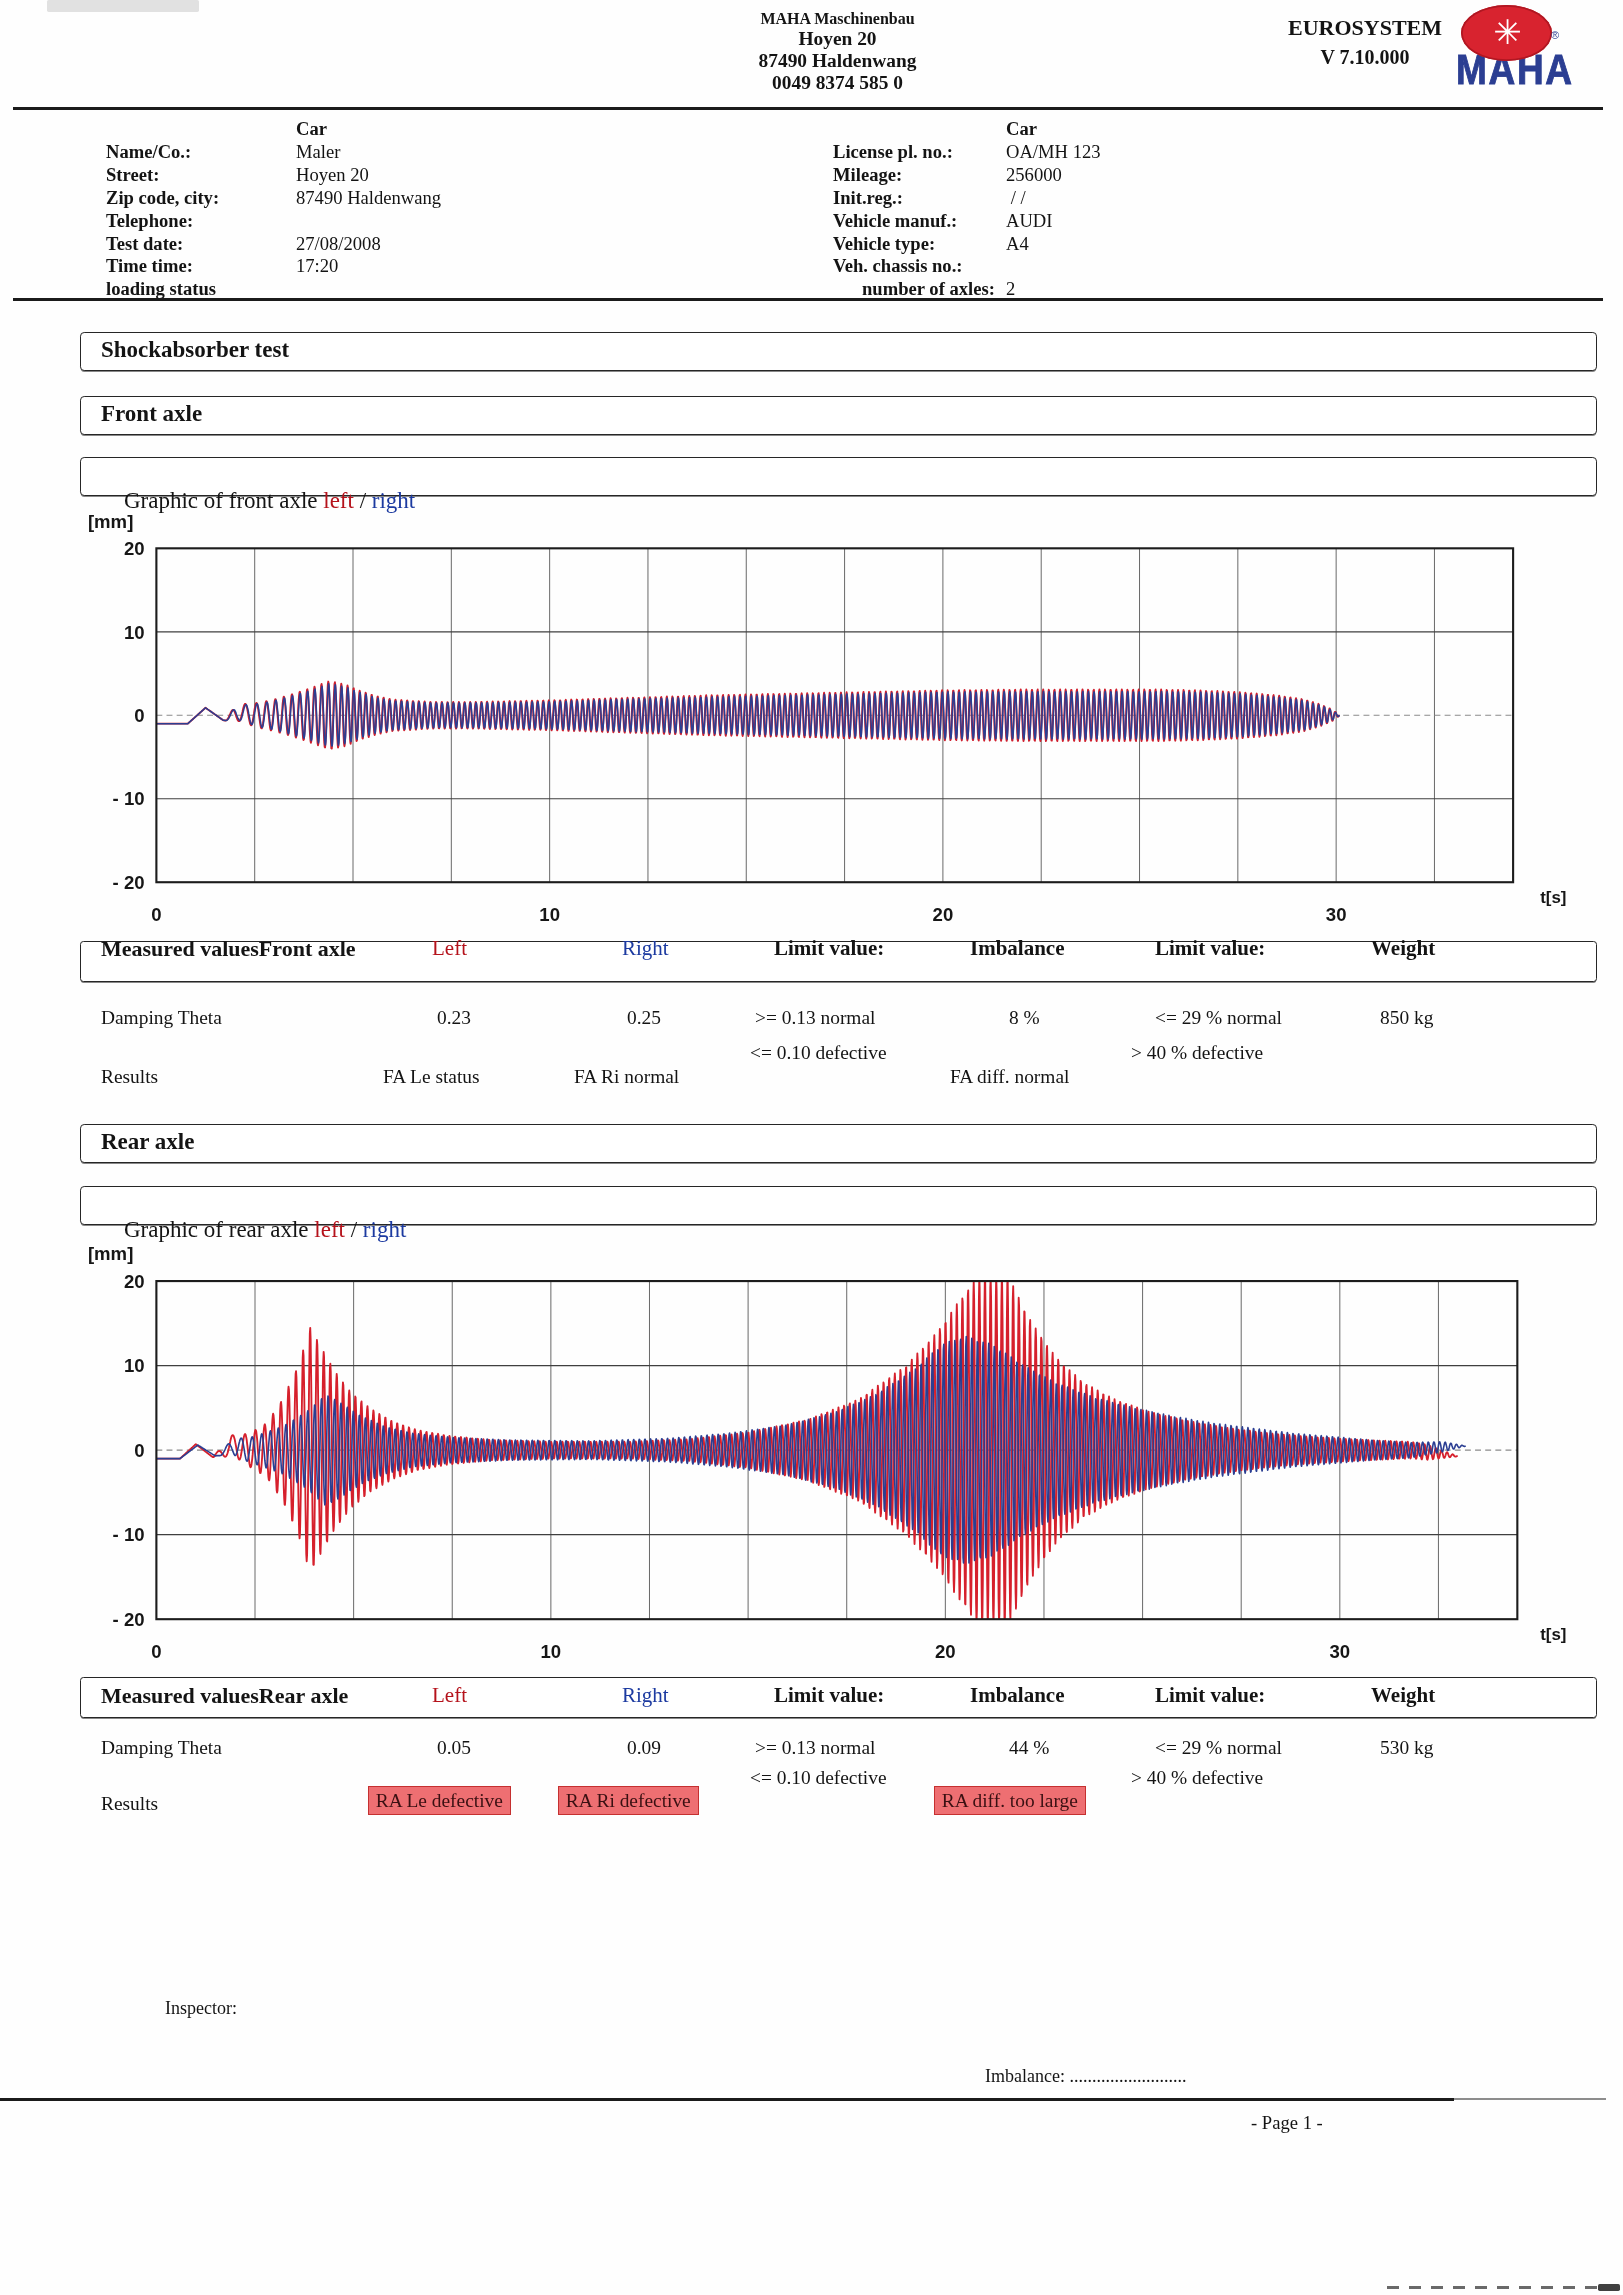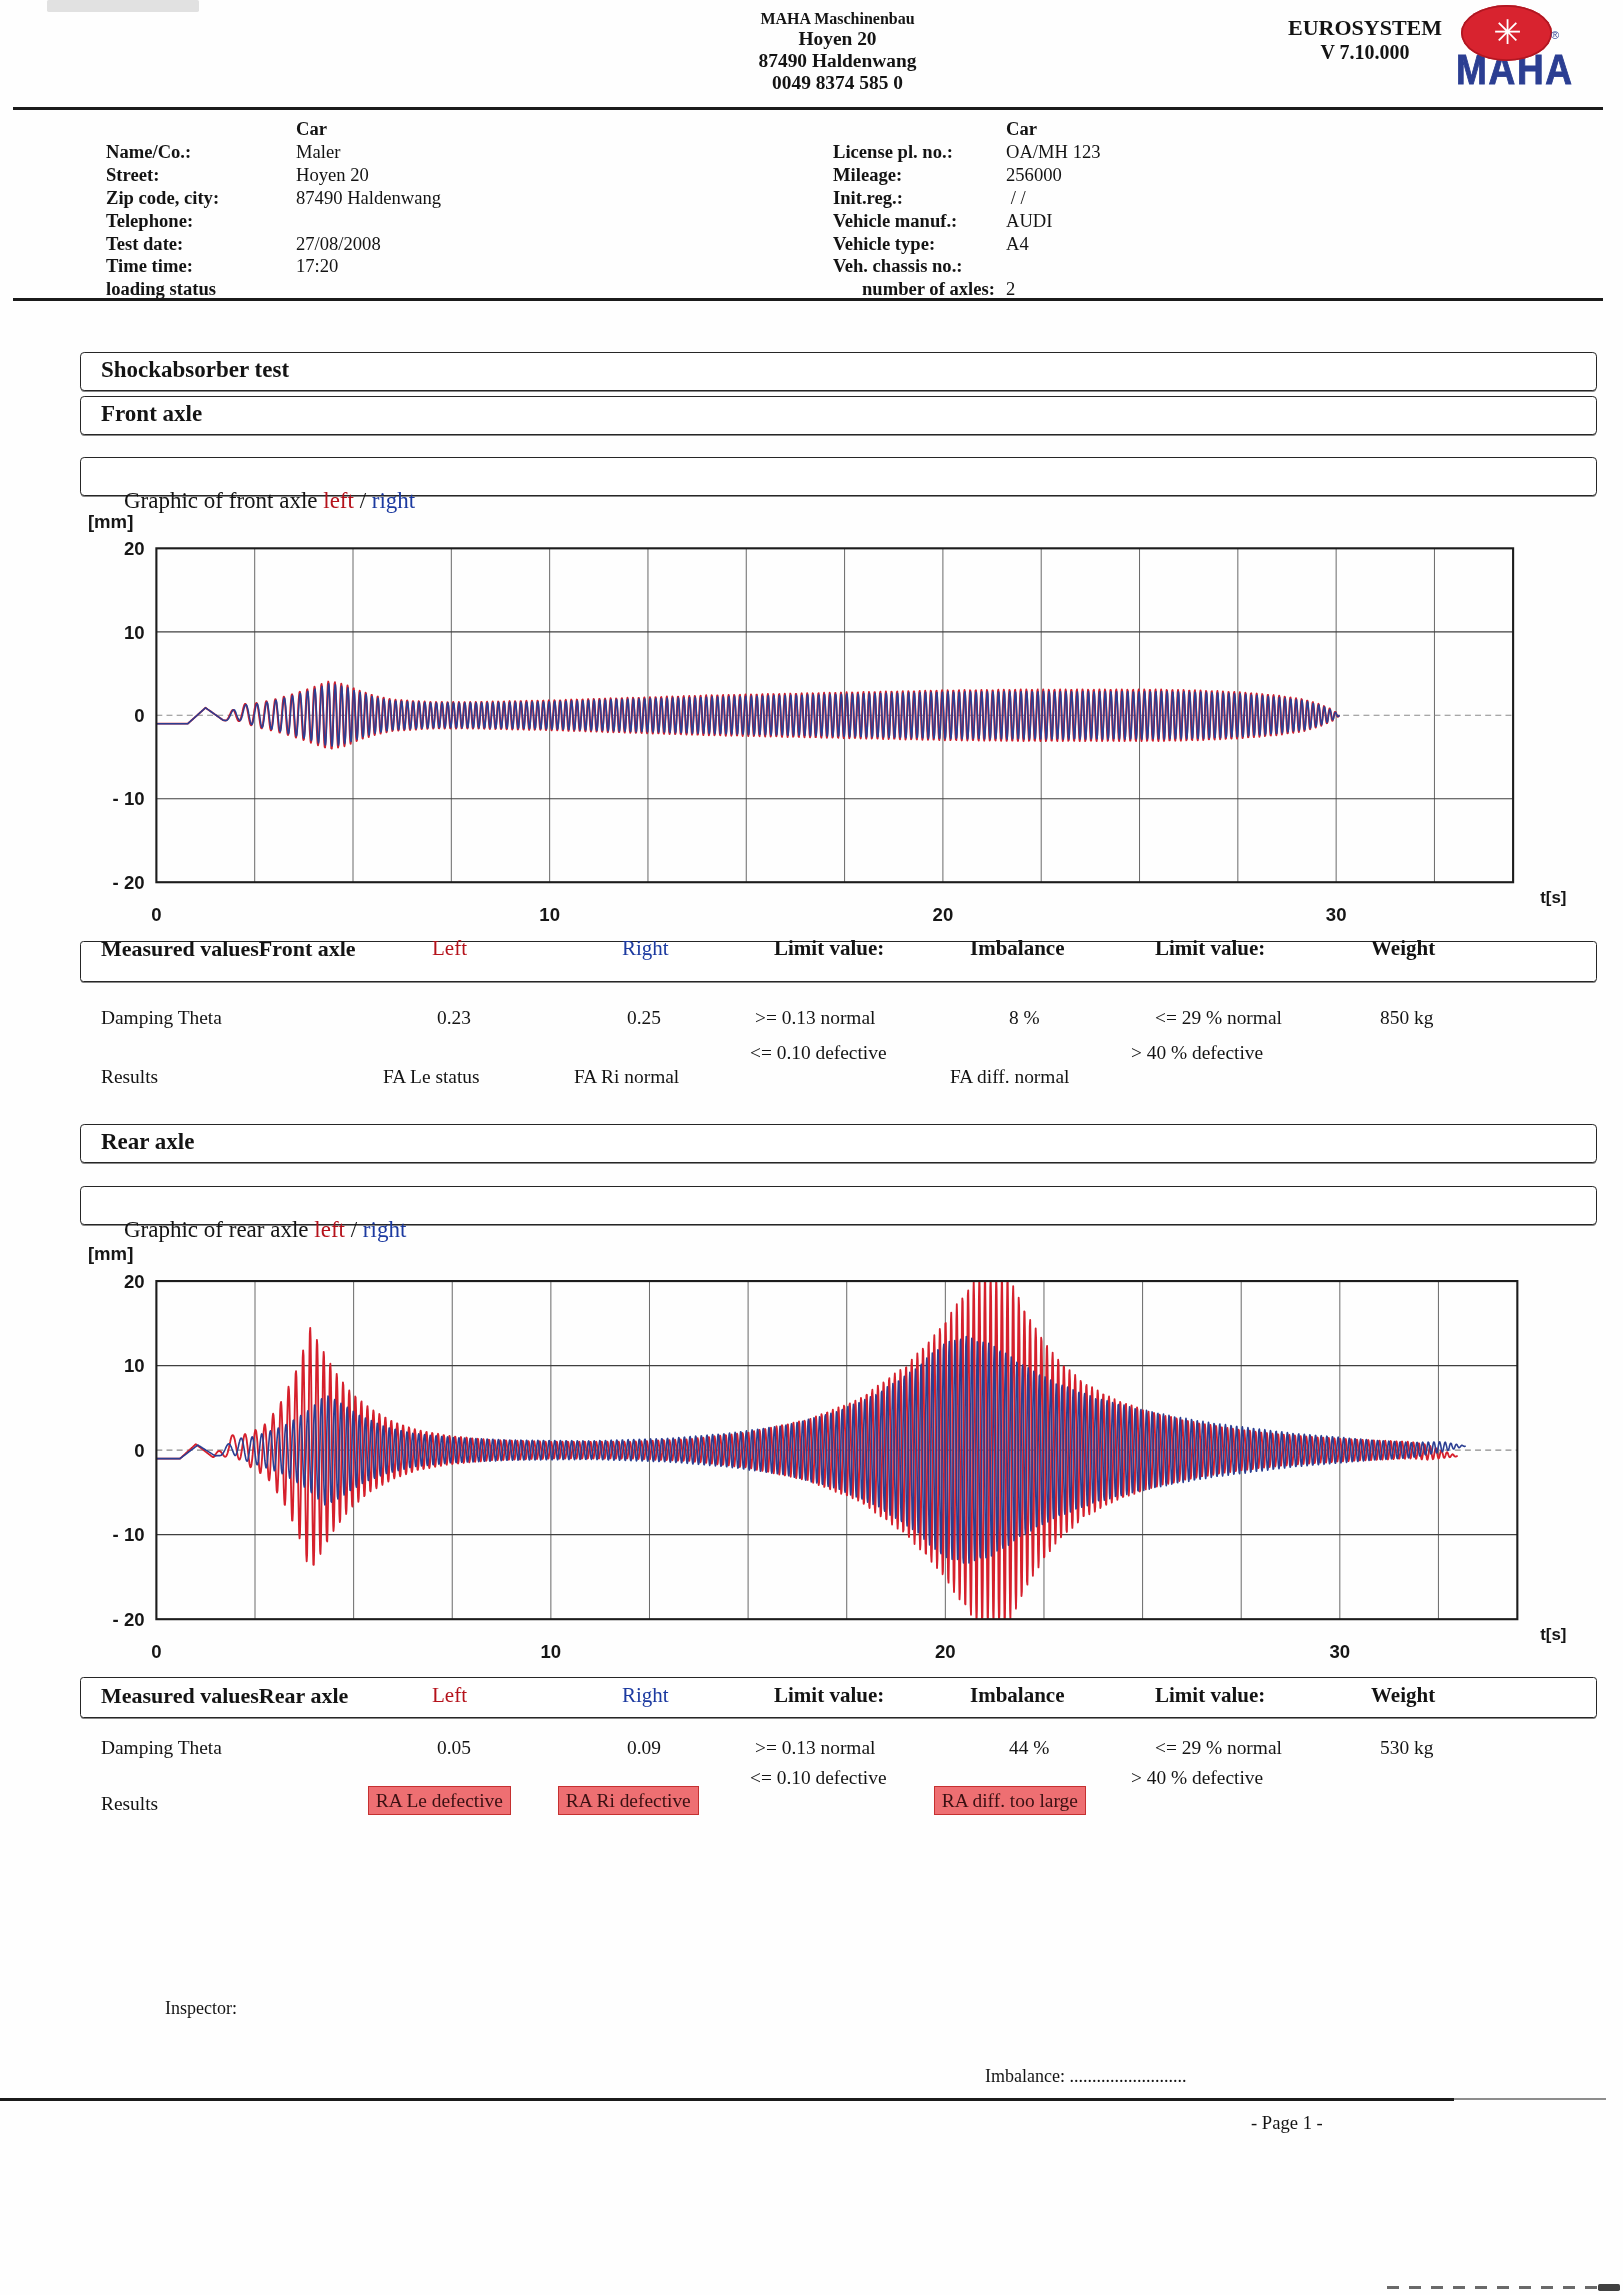--- a/index.html
+++ b/index.html
@@ -47,21 +47,21 @@
 
 <div class="abs ctr" style="left:643px;top:10px;width:389px">
   <div class="lbl" style="font-size:16px">MAHA Maschinenbau</div>
   <div class="val" style="font-size:19.4px;font-weight:bold">Hoyen 20</div>
   <div class="val" style="font-size:19.4px;font-weight:bold">87490 Haldenwang</div>
   <div class="val" style="font-size:19.4px;font-weight:bold">0049 8374 585 0</div>
 </div>
 
 <div class="abs ctr" style="left:1251px;top:15px;width:228px">
   <div class="lbl" style="font-size:22px">EUROSYSTEM</div>
-  <div class="lbl" style="font-size:20px;">V 7.10.000</div>
+  <div class="lbl" style="font-size:20px;margin-top:5px">V 7.10.000</div>
 </div>
 
 <div class="logo">
   <div class="word">MAHA</div>
   <div class="lens"></div>
   <div class="gear">✳</div>
   <div class="reg">®</div>
 </div>
 
 <div class="rule" style="left:12.7px;top:107px;width:1590px;height:2.5px"></div>
@@ -92,21 +92,21 @@
 <div class="abs val" style="left:1006px;top:210px">AUDI</div>
 <div class="abs lbl" style="left:833px;top:233px">Vehicle type:</div>
 <div class="abs val" style="left:1006px;top:233px">A4</div>
 <div class="abs lbl" style="left:833px;top:255px">Veh. chassis no.:</div>
 <div class="abs val" style="left:1006px;top:255px"></div>
 <div class="abs lbl" style="left:862px;top:278px">number of axles:</div>
 <div class="abs val" style="left:1006px;top:278px">2</div>
 
 <div class="rule" style="left:12.7px;top:298px;width:1590px;height:3.4px"></div>
 
-<div class="secbox" style="top:352px">
+<div class="secbox" style="top:332px">
   <div class="t">Shockabsorber test</div>
 </div>
 <div class="secbox" style="top:396px">
   <div class="t">Front axle</div>
 </div>
 <div class="secbox" style="top:457px">
   <div class="t norm">
     <span>Graphic of front axle </span><span class="red">left</span><span> / </span><span class="blue">right</span>
   </div>
 </div>

